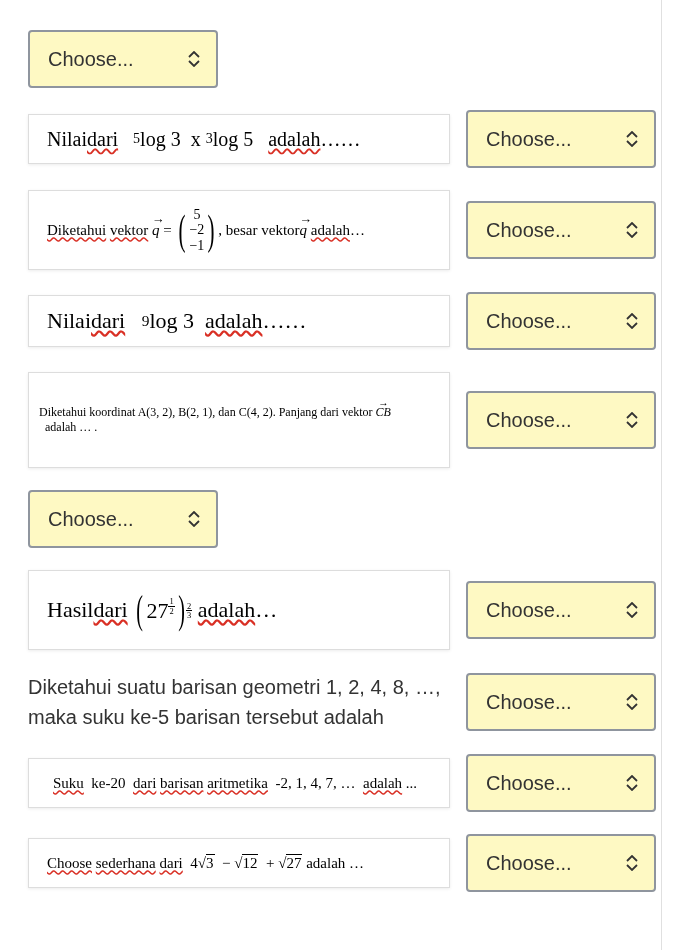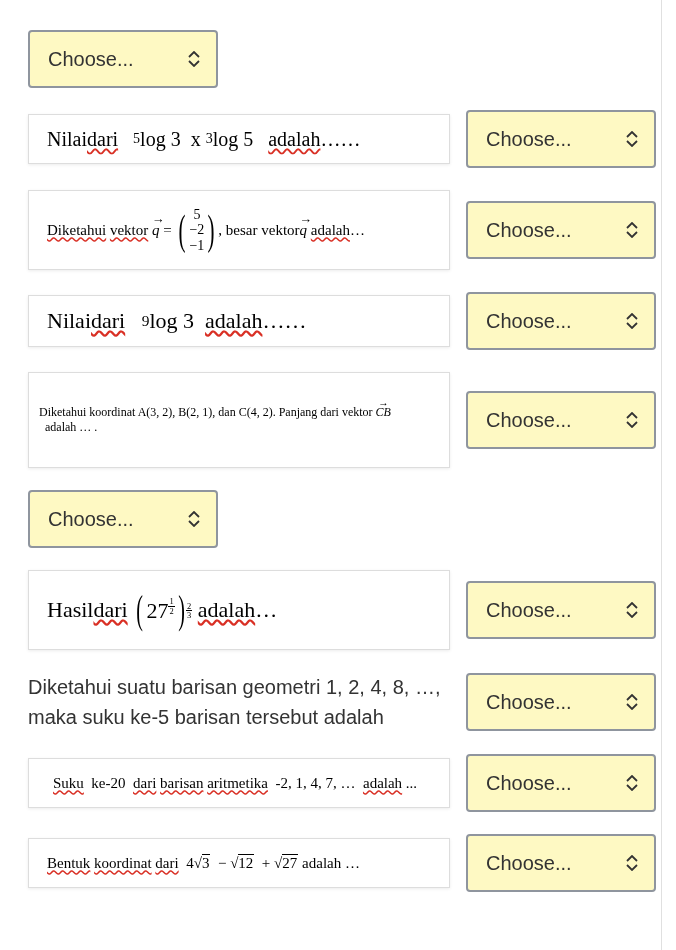--- a/index.html
+++ b/index.html
@@ -368,23 +368,23 @@
       <svg viewBox="0 0 12 7">
           <path d="M1 1 L6 6 L11 1" fill="none" stroke="#333" stroke-width="1.8"></path>
         </svg>
     </span>
   </div>
 </div>
 
 <div class="question-row" style="margin-bottom:0;">
   <div class="question-image math-serif" style="font-size:15px;">
     <span>
-      <span class="wavy-red">Bentuk</span>
+      <span class="wavy-red">Choose</span>
       <span> </span>
-      <span class="wavy-red">koordinat</span>
+      <span class="wavy-red">sederhana</span>
       <span> </span>
       <span class="wavy-red">dari</span>
       <span style="white-space:pre;"> 4</span><span class="sqrt"><span>3</span></span>
       <span style="white-space:pre;"> − </span><span class="sqrt"><span>12</span></span>
       <span style="white-space:pre;"> + </span><span class="sqrt"><span>27</span></span>
       <span> adalah …</span>
     </span>
   </div>
   <div class="select-wrap">
     <span class="select-label">Choose...</span>

